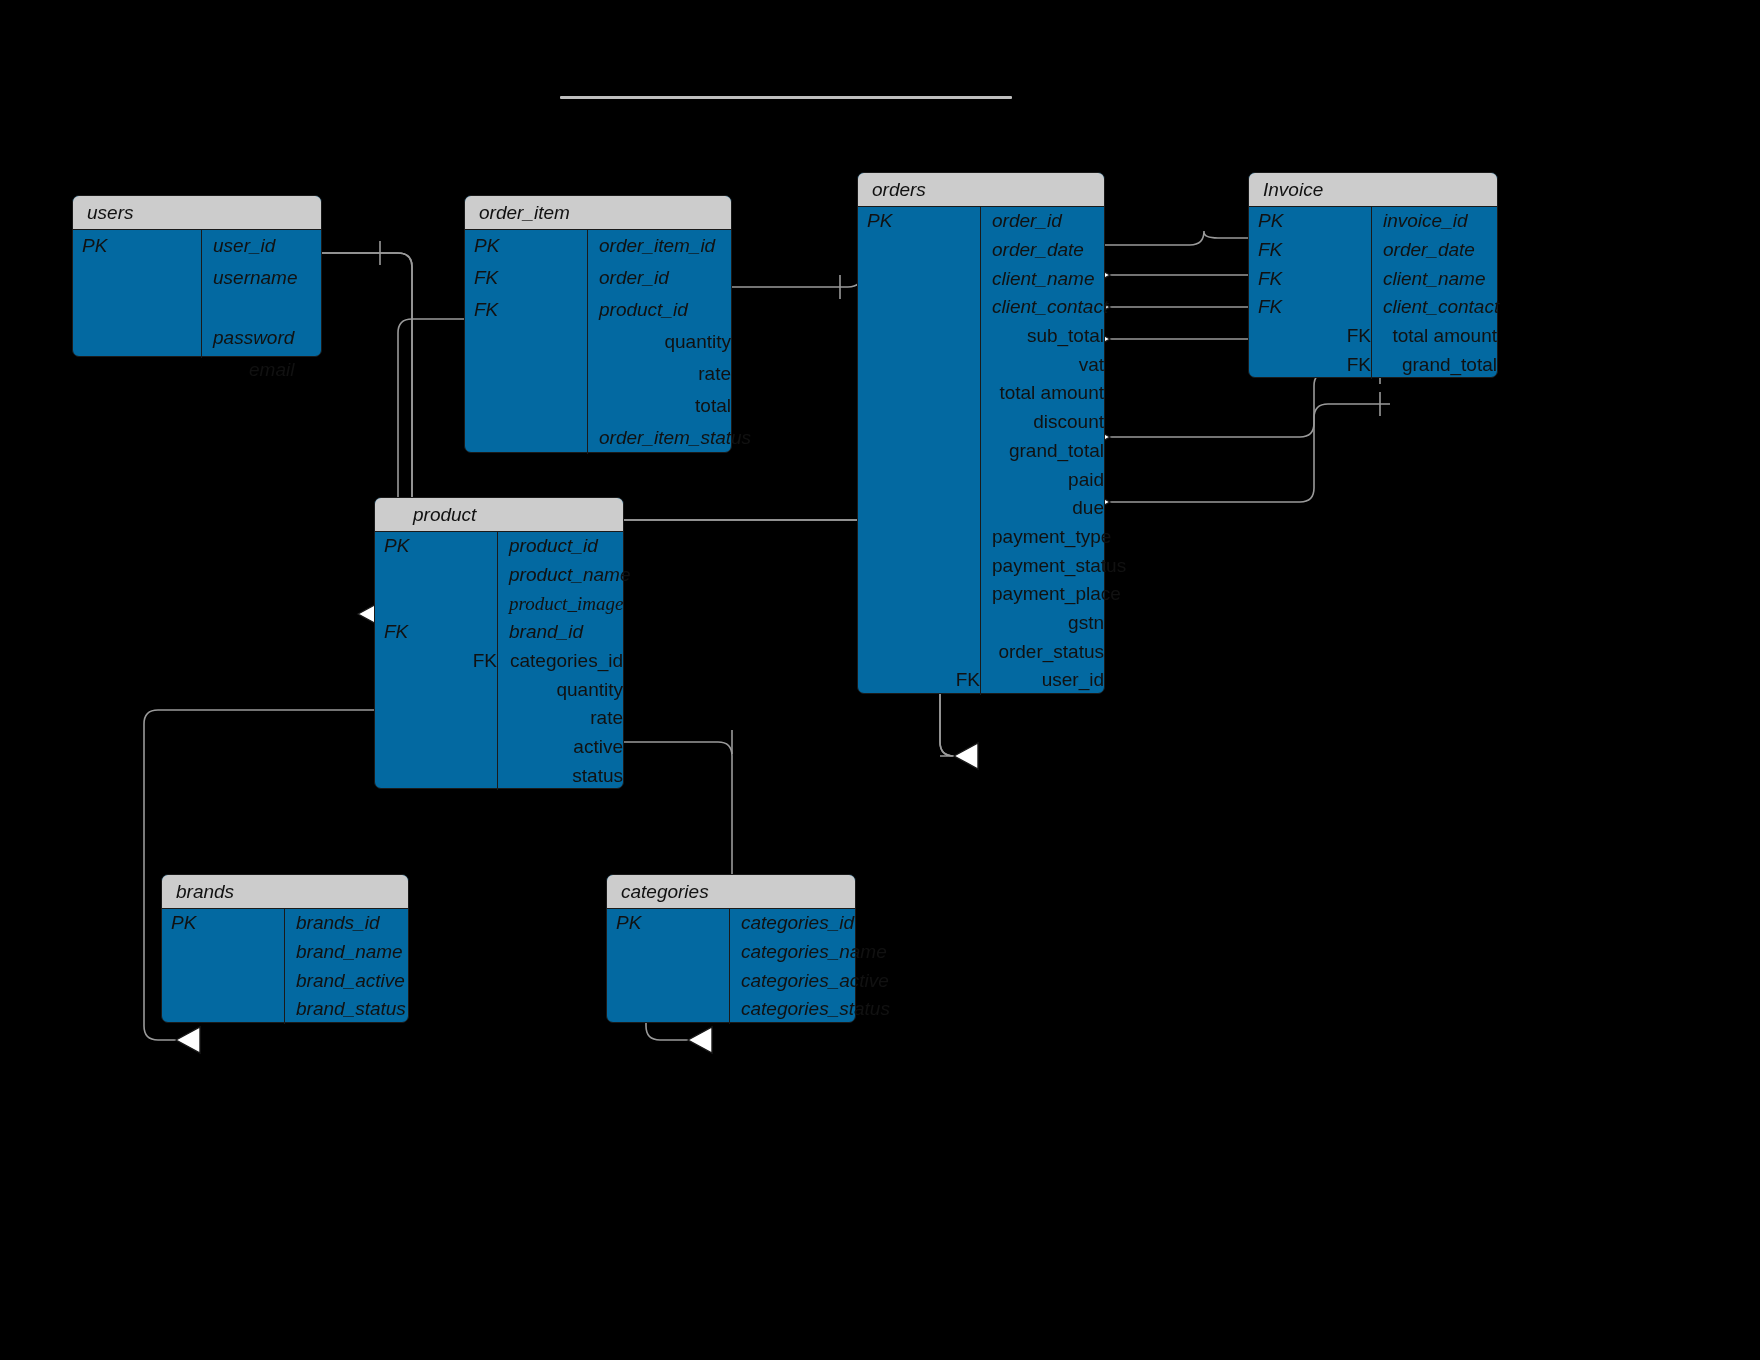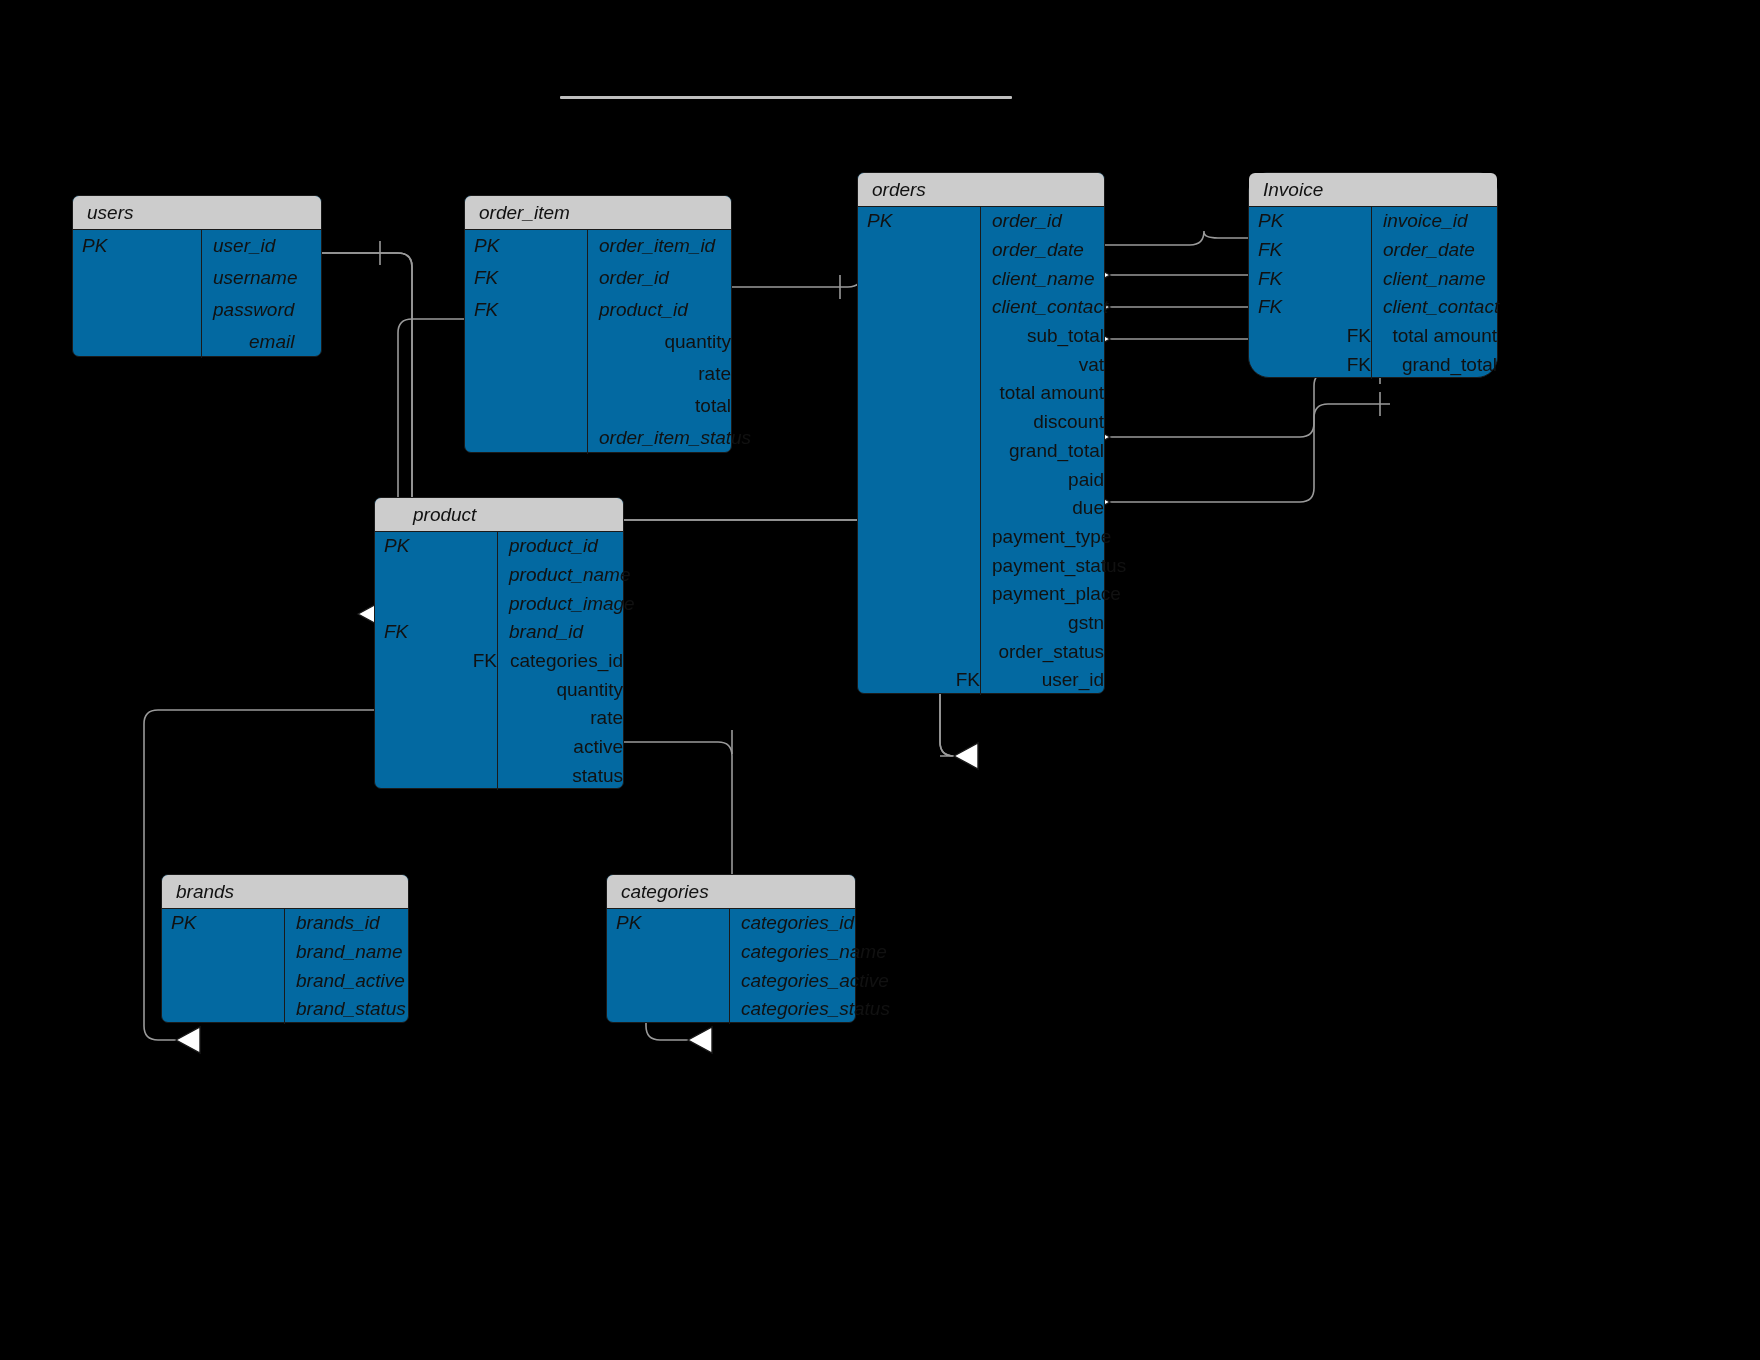--- a/index.html
+++ b/index.html
@@ -92,21 +92,21 @@
         <div class="body" style="height: 128px;">
           <div class="divider" style="left: 128px;"></div>
           <div class="row" style="height: 32px;">
             <span class="kcol it" style="width: 128px;">PK</span>
             <span class="fcol it">user_id</span>
           </div>
           <div class="row" style="height: 32px;">
             <span class="kcol it" style="width: 128px;"></span>
             <span class="fcol it">username</span>
           </div>
-          <div class="row" style="height: 32px;">
+          <div class="row" style="height: 32px; margin-top: 28px;">
             <span class="kcol it" style="width: 128px;"></span>
             <span class="fcol it">password</span>
           </div>
           <div class="row" style="height: 32px; margin-left: 36px;">
             <span class="kcol it" style="width: 128px;"></span>
             <span class="fcol it">email</span>
           </div>
         </div>
       </div>
       <div class="entity" style="left: 464px; top: 195px; width: 268px; height: 258px;">
@@ -210,21 +210,21 @@
           <div class="row" style="height: 28.7px;">
             <span class="kcol it" style="width: 122px;"></span>
             <span class="fcol nm">order_status</span>
           </div>
           <div class="row" style="height: 28.7px;">
             <span class="kcol nm" style="width: 122px;">FK</span>
             <span class="fcol nm">user_id</span>
           </div>
         </div>
       </div>
-      <div class="entity" style="left: 1248px; top: 172px; width: 250px; height: 206.2px; border-radius: 21px;">
+      <div class="entity" style="left: 1248px; top: 172px; width: 250px; height: 206.2px;">
         <div class="hdr" style="height: 34px;">Invoice</div>
         <div class="body" style="height: 172.2px;">
           <div class="divider" style="left: 122px;"></div>
           <div class="row" style="height: 28.7px;">
             <span class="kcol it" style="width: 122px;">PK</span>
             <span class="fcol it">invoice_id</span>
           </div>
           <div class="row" style="height: 28.7px;">
             <span class="kcol it" style="width: 122px;">FK</span>
             <span class="fcol it">order_date</span>
@@ -252,21 +252,21 @@
         <div class="body" style="height: 258.3px;">
           <div class="divider" style="left: 122px;"></div>
           <div class="row" style="height: 28.7px;">
             <span class="kcol it" style="width: 122px;">PK</span>
             <span class="fcol it">product_id</span>
           </div>
           <div class="row" style="height: 28.7px;">
             <span class="kcol it" style="width: 122px;"></span>
             <span class="fcol it">product_name</span>
           </div>
-          <div class="row" style="height: 28.7px;">
+          <div class="row" style="height: 28.7px; font-family: Liberation Serif, serif;">
             <span class="kcol it" style="width: 122px;"></span>
             <span class="fcol it">product_image</span>
           </div>
           <div class="row" style="height: 28.7px;">
             <span class="kcol it" style="width: 122px;">FK</span>
             <span class="fcol it">brand_id</span>
           </div>
           <div class="row" style="height: 28.7px;">
             <span class="kcol nm" style="width: 122px;">FK</span>
             <span class="fcol nm">categories_id</span>

